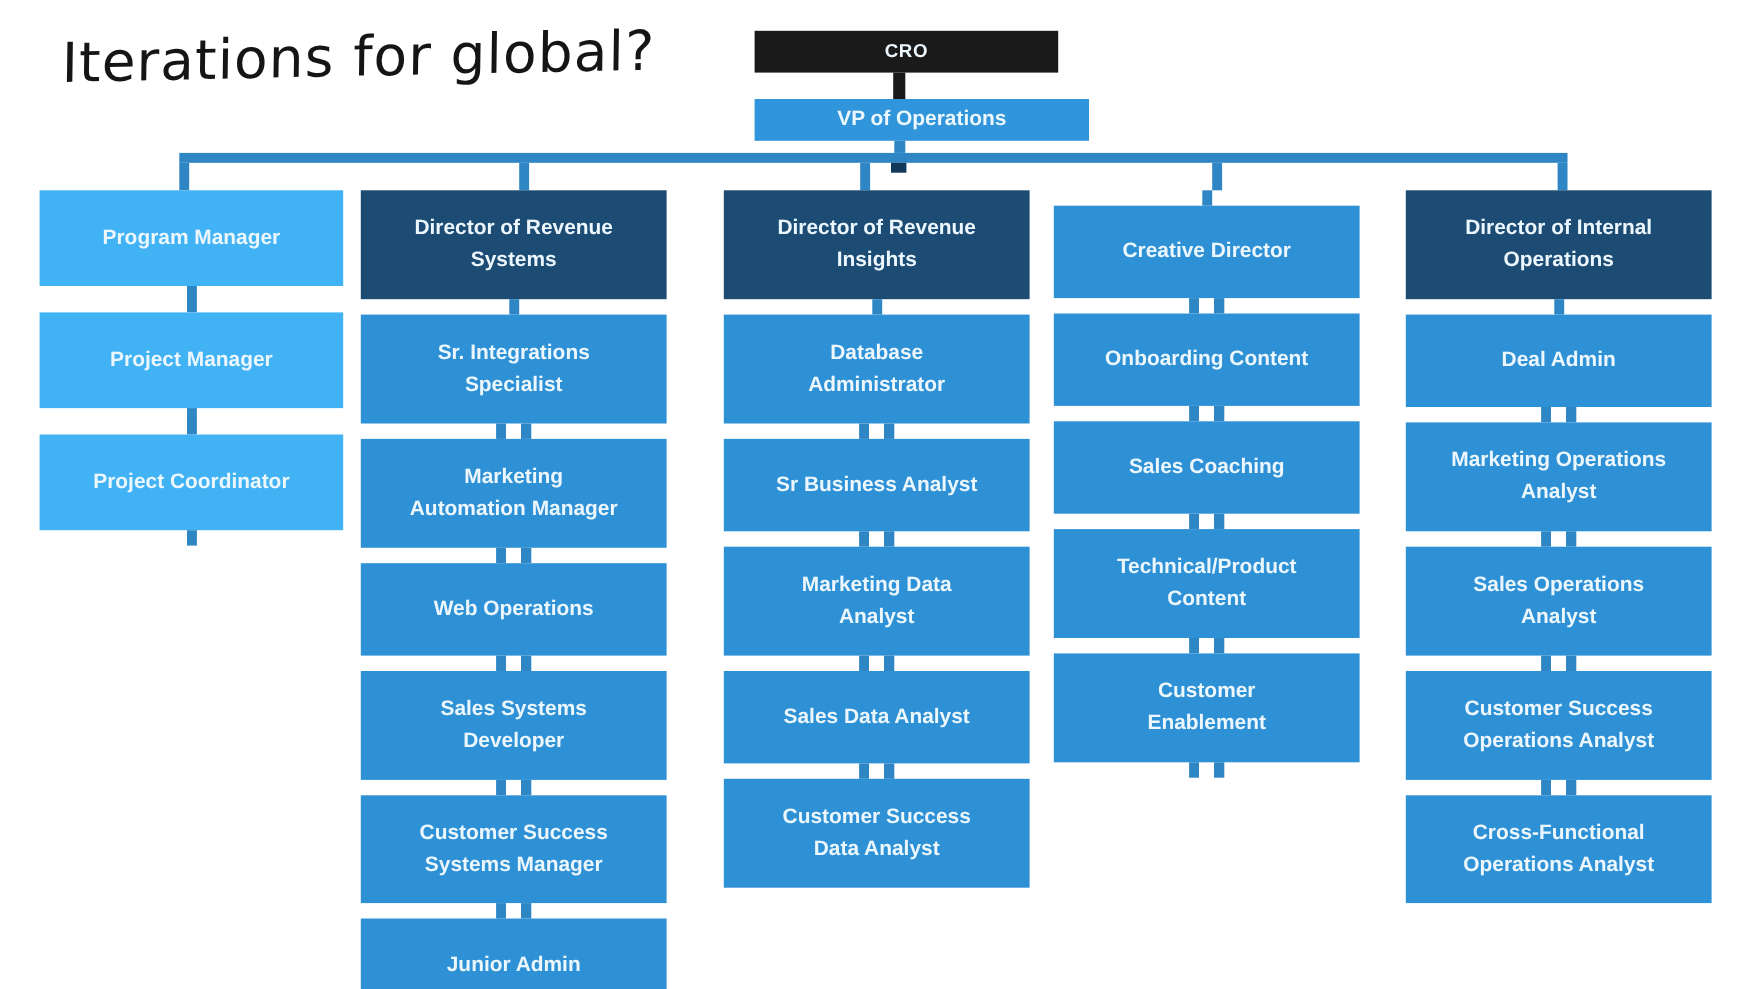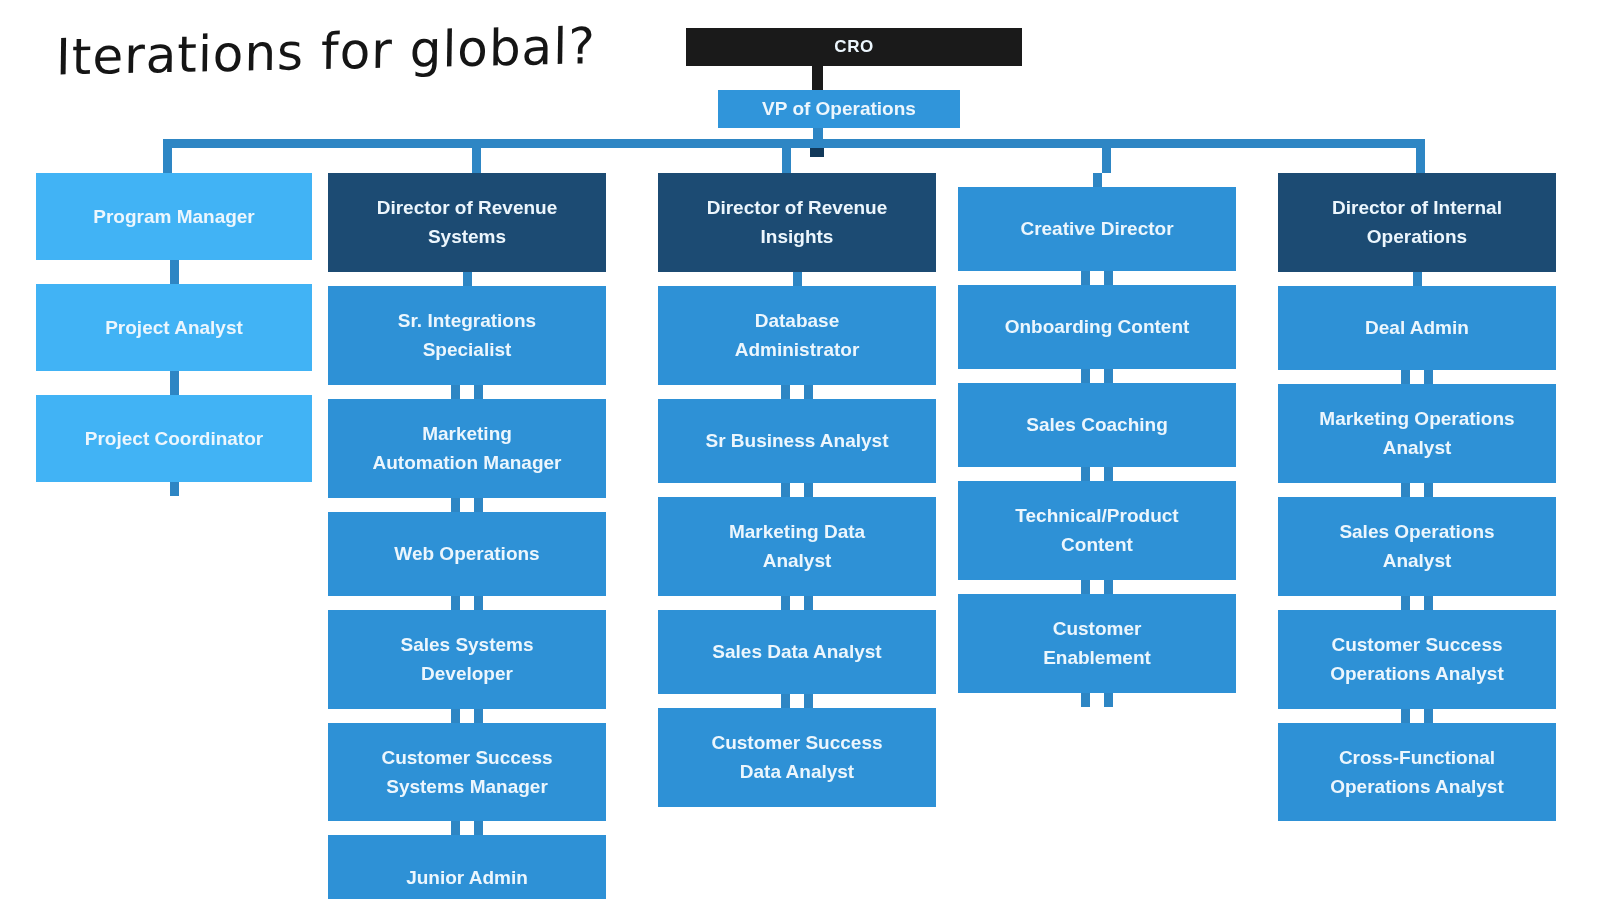--- a/index.html
+++ b/index.html
@@ -13,27 +13,26 @@
     font-family:"DejaVu Sans",sans-serif;
     font-size:50px;color:#151515;letter-spacing:1px;white-space:nowrap;
     transform:rotate(-1.2deg) skewX(-2deg);
   }
   
   .box{
     box-sizing:border-box;display:flex;align-items:center;justify-content:center;
     text-align:center;color:#ecf6fd;font-weight:bold;font-size:19px;line-height:1.55;
   }
   .cro{
-    position:absolute;left:686px;top:28px;width:336px;height:38px;
+    position:absolute;left:686px;top:28px;width:276px;height:38px;
     background:#1a1a1a;font-size:17px;letter-spacing:0.5px;
   }
   .vp{
-    position:absolute;left:686px;top:90px;width:242px;height:38px;
+    position:absolute;left:686px;top:90px;width:304px;height:38px;
     background:#3095da;
-    margin-left:32px;
   }
   
   .conn{position:absolute;background:#2e86c4;}
   .conn.black{background:#1a1a1a;}
   .bus{left:163px;top:139px;width:1262px;height:9px;}
   .cro-vp{left:812px;top:66px;width:11px;height:24px;}
   .vp-bus{left:813px;top:128px;width:10px;height:11px;}
   .nub{position:absolute;left:810px;top:148px;width:14px;height:9px;background:#12395a;}
   .drop{top:148px;width:9px;height:25px;}
   
@@ -75,21 +74,21 @@
   <div class="nub"></div>
   <div class="conn drop d1"></div>
   <div class="conn drop d2"></div>
   <div class="conn drop d3"></div>
   <div class="conn drop d4"></div>
   <div class="conn drop d5"></div>
 
   <div class="col light-col c1">
     <div class="box">Program Manager</div>
     <div class="stub tall"></div>
-    <div class="box">Project Analyst</div>
+    <div class="box">Project Manager</div>
     <div class="stub tall"></div>
     <div class="box">Project Coordinator</div>
     <div class="stub tail"></div>
   </div>
 
   <div class="col c2">
     <div class="box header">Director of Revenue Systems</div>
     <div class="stub"></div>
     <div class="box">Sr. Integrations Specialist</div>
     <div class="stub dbl"></div>

